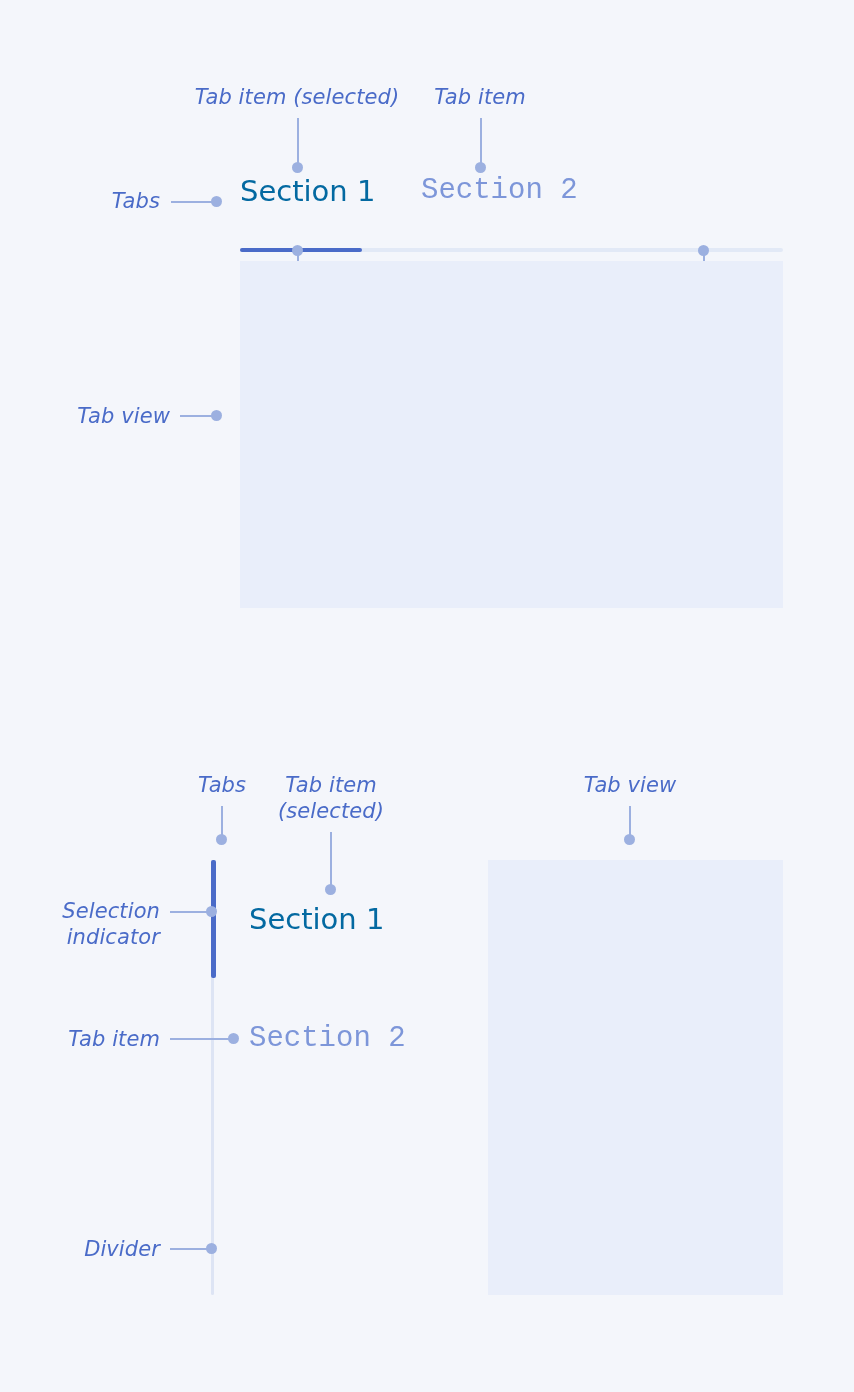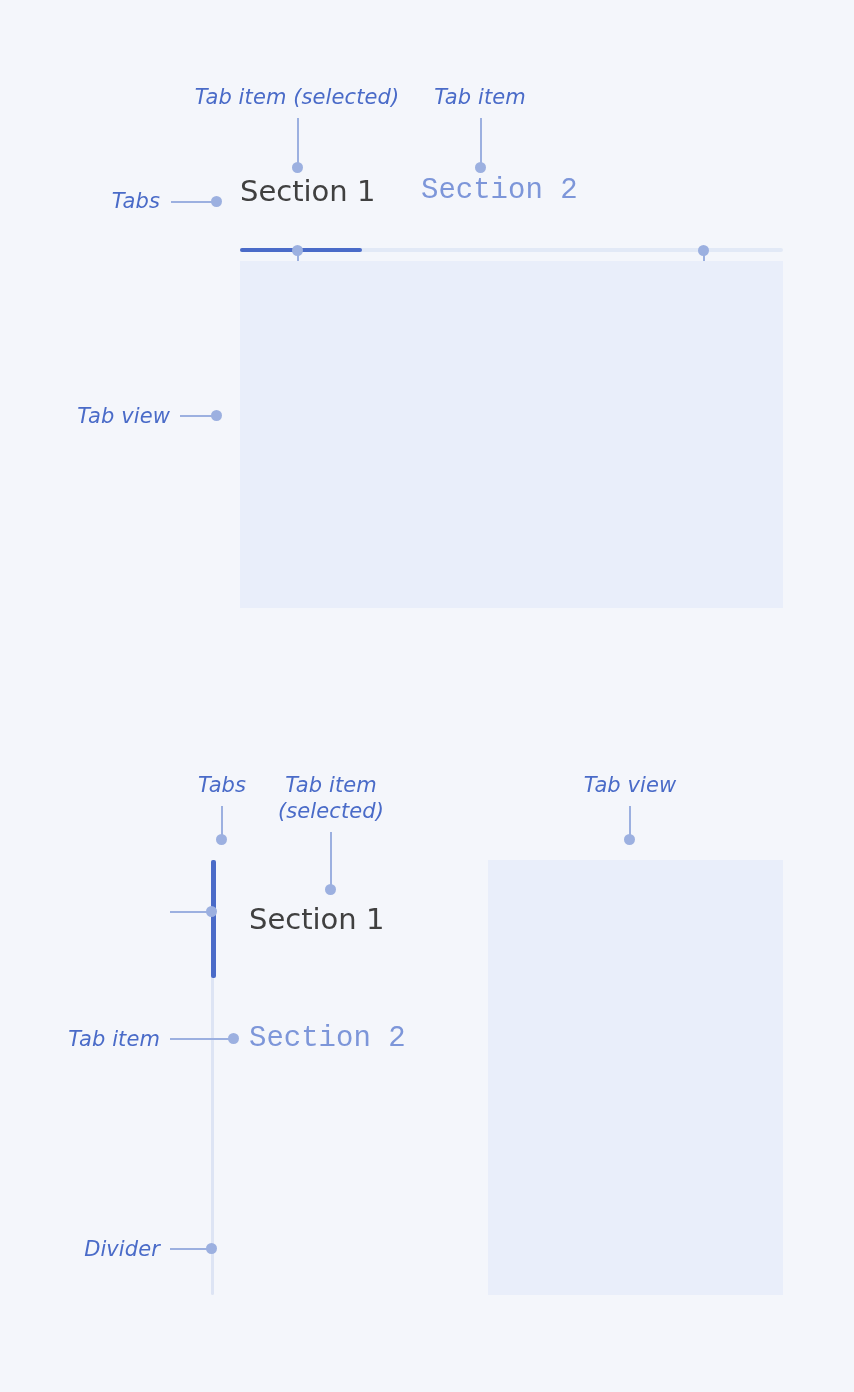--- a/index.html
+++ b/index.html
@@ -56,21 +56,21 @@
   }
 
   
   .tab-label {
     position: absolute;
     font-family: "DejaVu Sans", sans-serif;
     font-size: 29px;
     line-height: 36px;
     white-space: nowrap;
   }
-  .tab-label.selected   { color: #404040; }
+  .tab-label.selected   { color: #0369a1; }
   .tab-label.unselected { color: #7d96d9; font-family: Liberation Mono, monospace; }
 
   .h-divider {
     position: absolute;
     height: 4px;
     border-radius: 2px;
     background: #e2e9f6;
   }
   .h-indicator {
     position: absolute;
@@ -145,20 +145,22 @@
   <div class="dot" style="left:325px; top:884px;"></div>
 
   <div class="anno center" style="left:550px; top:772px; width:160px;">Tab view</div>
   <div class="lead-v" style="left:629px; top:806px; height:29px;"></div>
   <div class="dot" style="left:624px; top:834px;"></div>
 
   <div class="v-divider" style="left:211px; top:860px; height:435px;"></div>
 
   <div class="v-indicator" style="left:211px; top:860px; height:118px;"></div>
 
+  <div class="anno right" style="left:15px; top:898px; width:145px;">Selection
+indicator</div>
   <div class="lead-h" style="left:170px; top:911px; width:42px;"></div>
   <div class="dot" style="left:206px; top:906px;"></div>
 
   <div class="tab-label selected" style="left:249px; top:901px;">Section 1</div>
   <div class="tab-label unselected" style="left:249px; top:1021px;">Section 2</div>
 
   <div class="anno right" style="left:15px; top:1026px; width:145px;">Tab item</div>
   <div class="lead-h" style="left:170px; top:1038px; width:62px;"></div>
   <div class="dot" style="left:228px; top:1033px;"></div>
 

